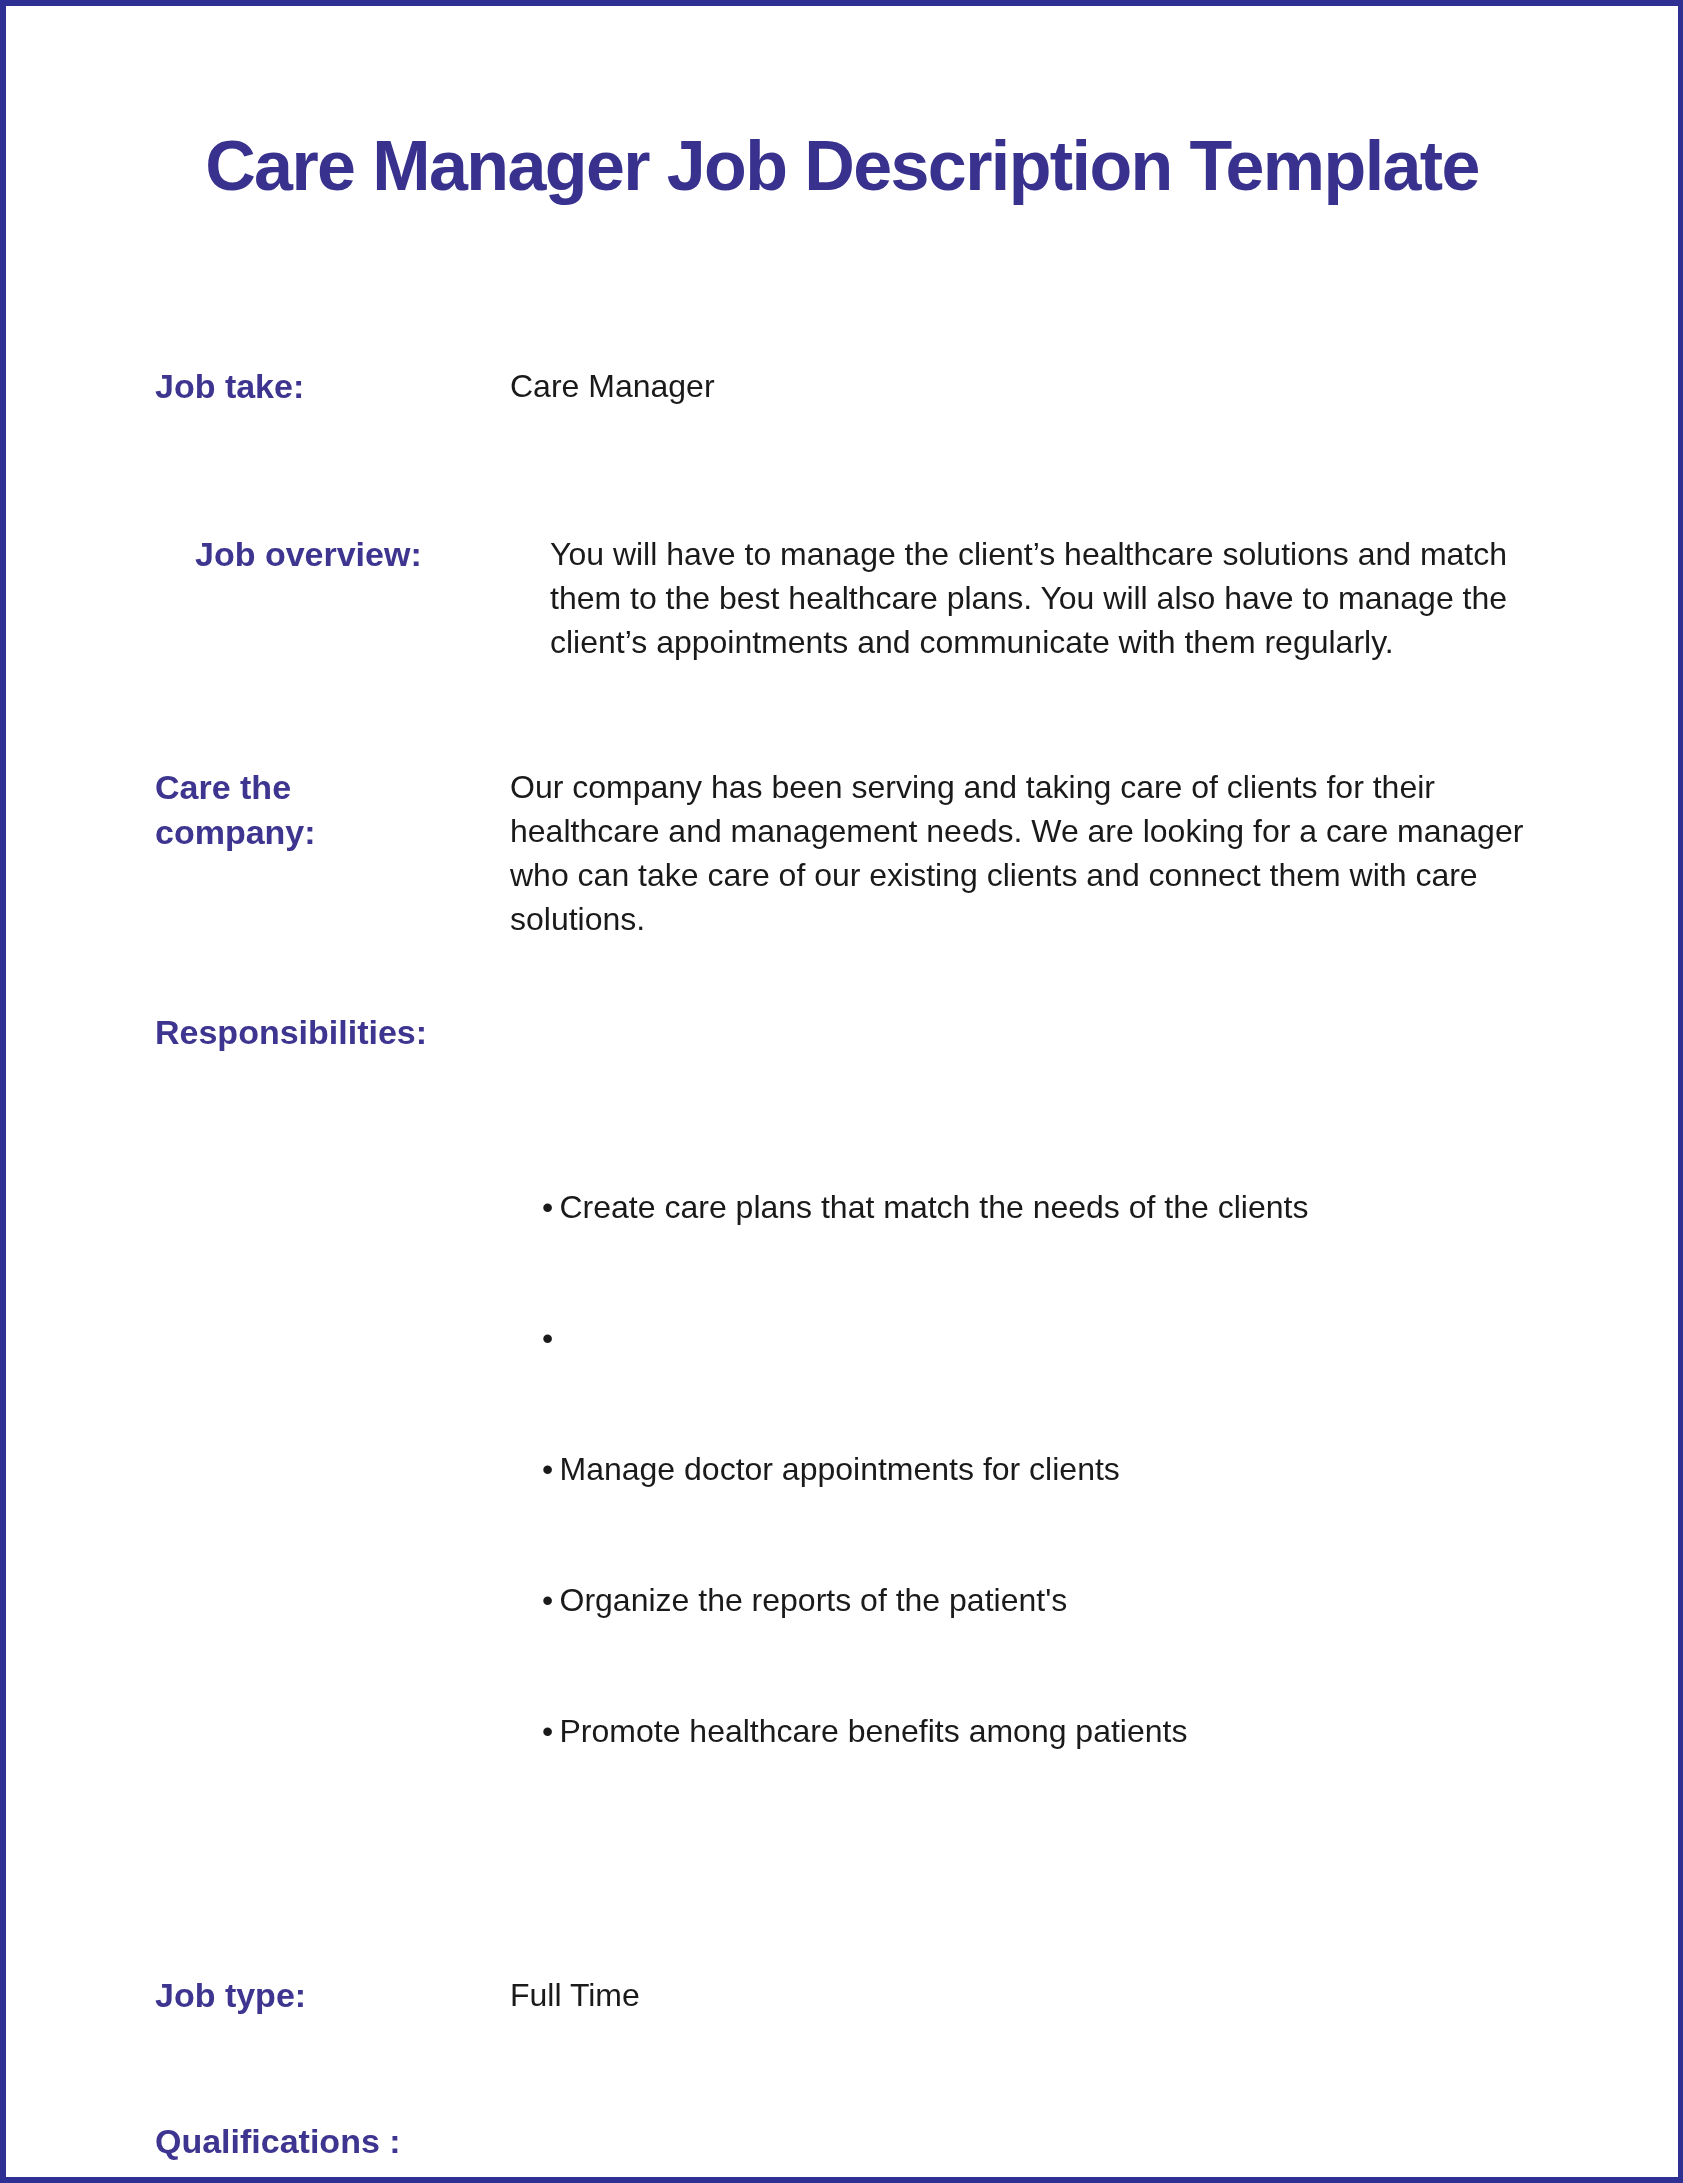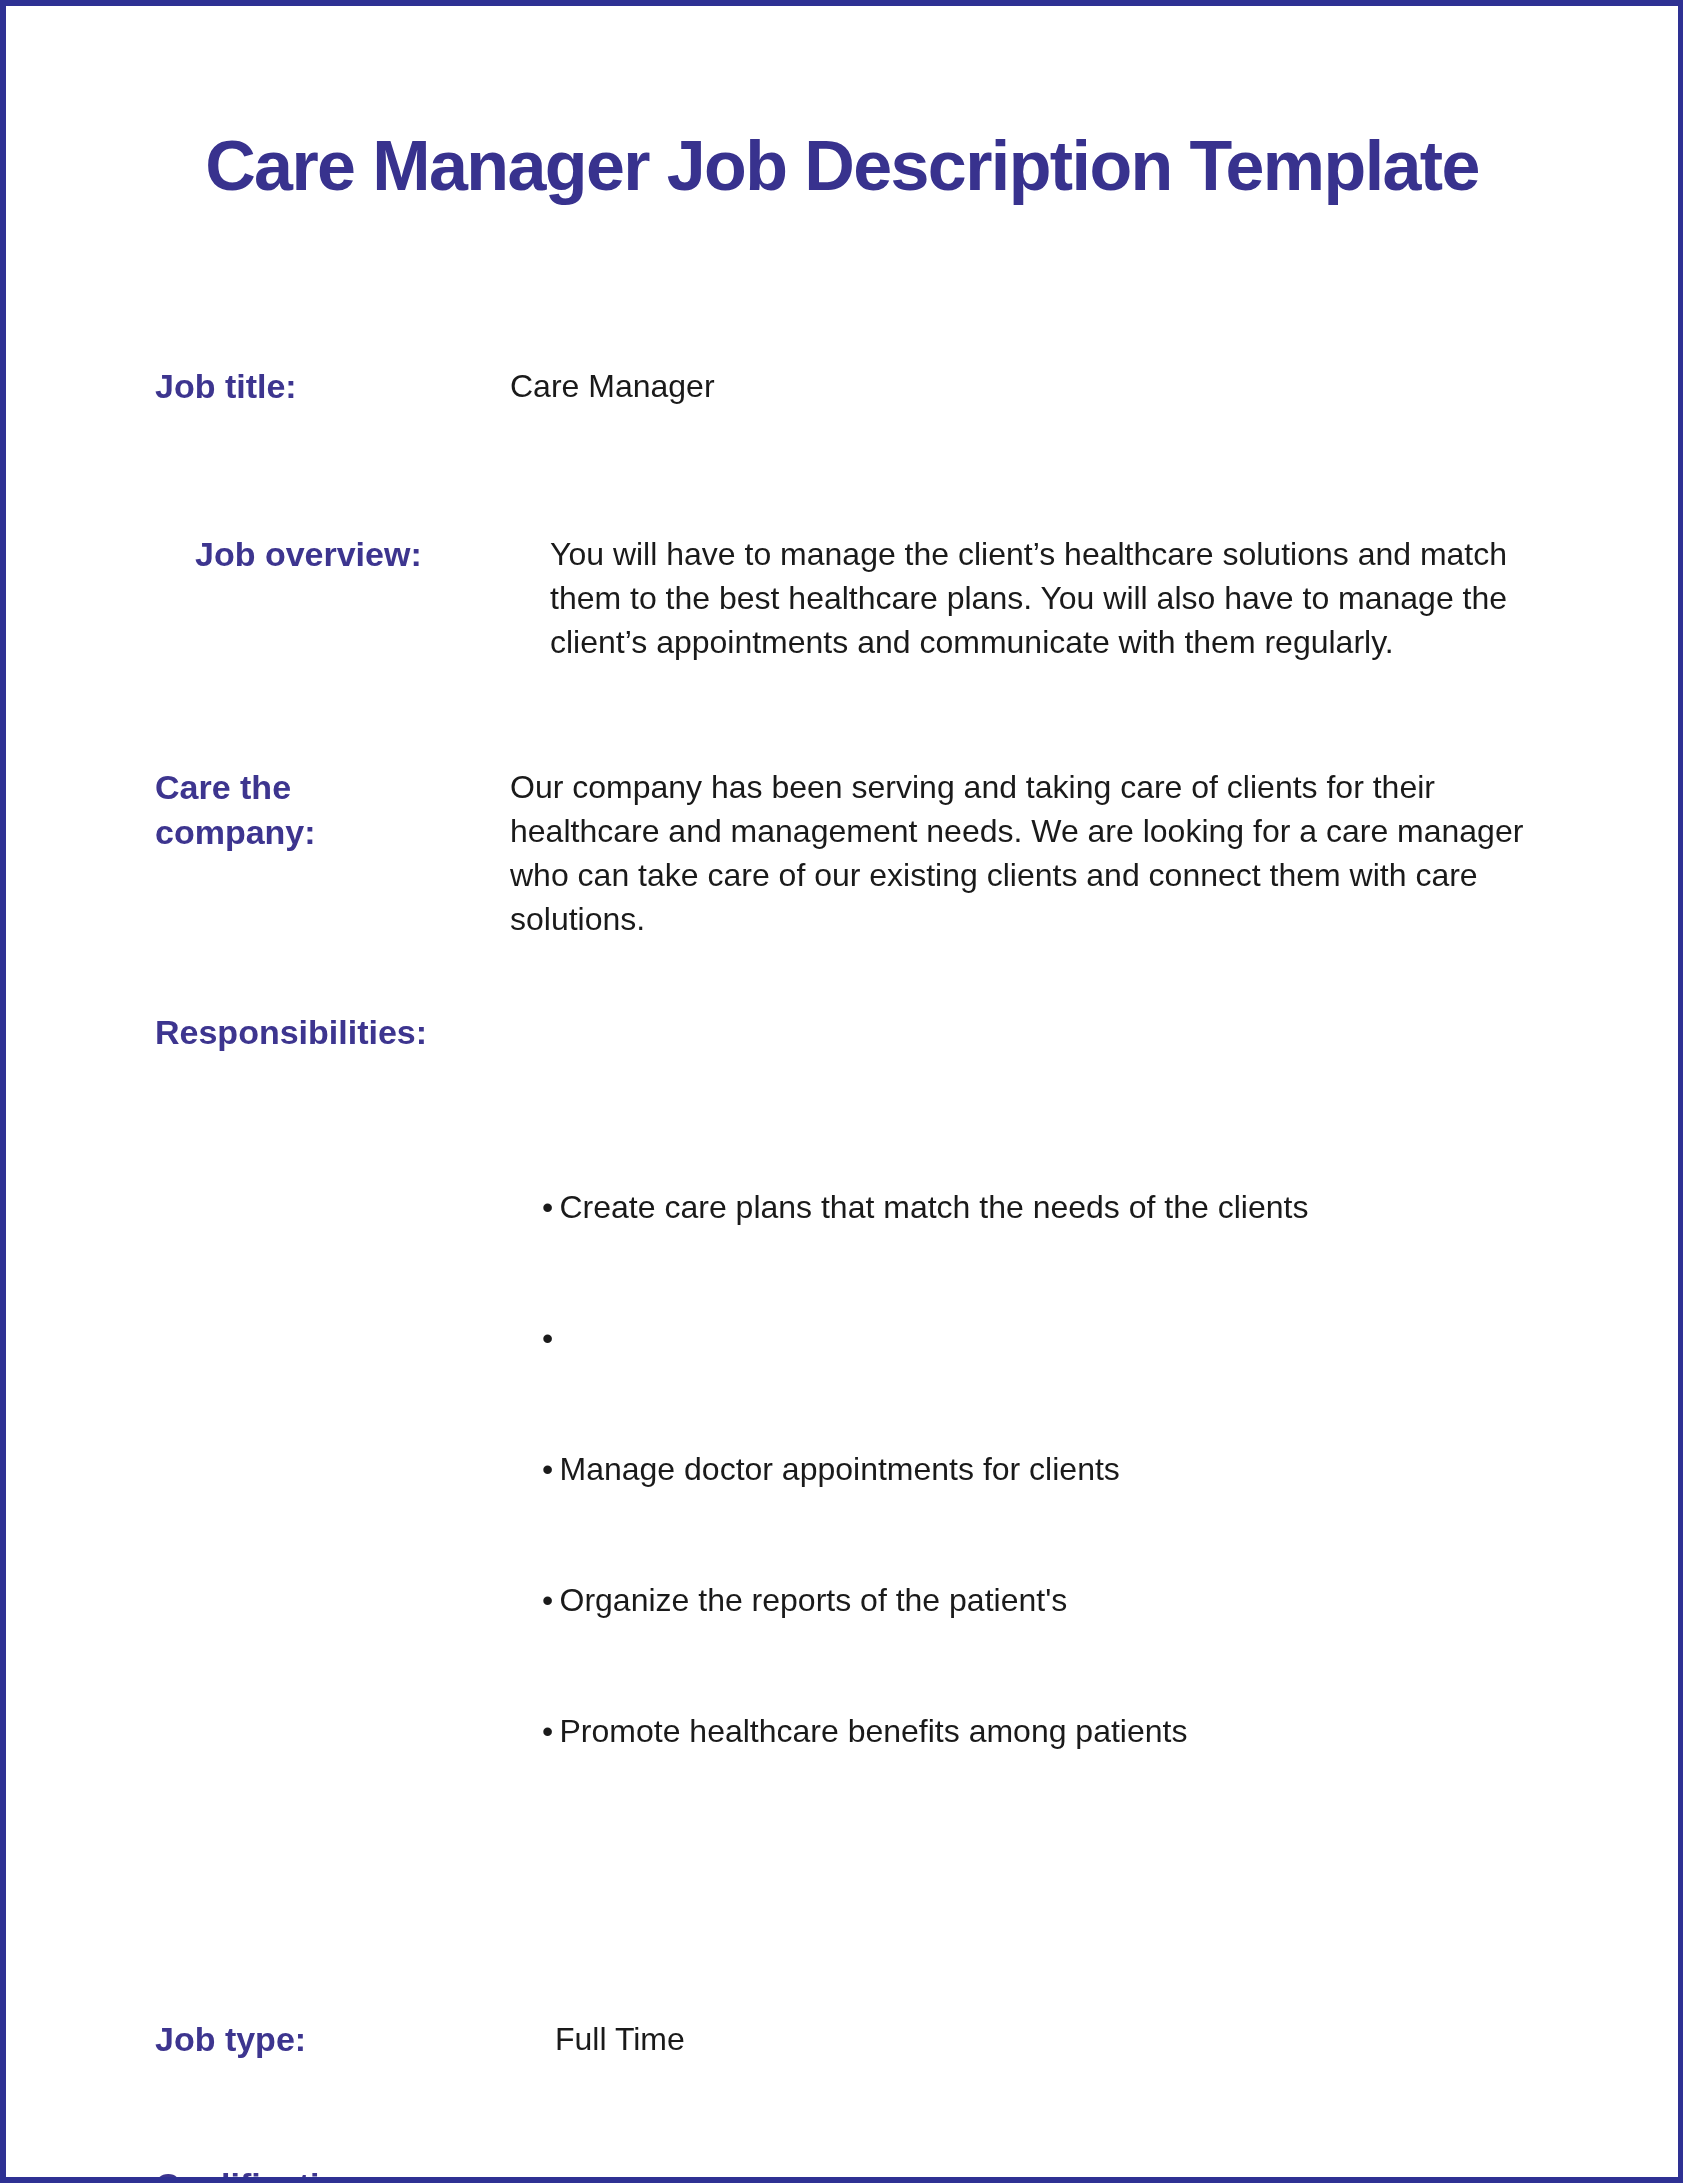--- a/index.html
+++ b/index.html
@@ -63,32 +63,32 @@
   }
   ul.list .bullet {
     flex: 0 0 auto;
   }
   ul.tight .bullet { margin-right: 6.3px; }
 
   .mt-job-title { margin-top: 158px; }
   .mt-overview  { margin-top: 123px; margin-left: 40px; }
   .mt-about     { margin-top: 101px; }
   .mt-resp      { margin-top: 69px; gap: 32px;  }
-  .mt-jobtype   { margin-top: 88px; gap: 45px; }
+  .mt-jobtype   { margin-top: 44px; }
   .mt-qual      { margin-top: 101px; }
 </style>
 </head>
 <body>
 
 <div class="page">
 
   <h1 class="doc-title">Care Manager Job Description Template</h1>
 
   <div class="row mt-job-title">
-    <div class="label">Job title:</div>
+    <div class="label">Job take:</div>
     <div class="content">Care Manager</div>
   </div>
 
   <div class="row mt-overview">
     <div class="label">Job overview:</div>
     <div class="content">You will have to manage the client’s healthcare solutions and match
 them to the best healthcare plans. You will also have to manage the
 client’s appointments and communicate with them regularly.</div>
   </div>
 

